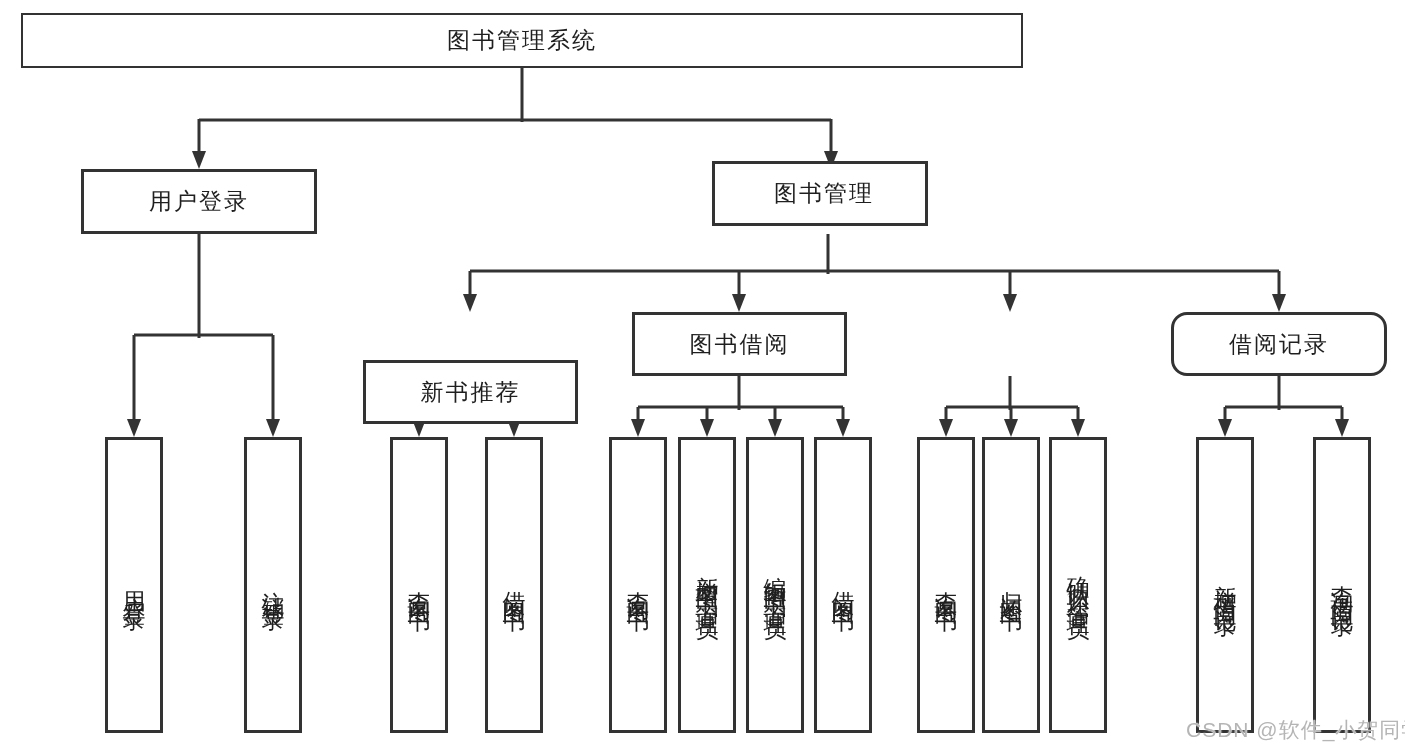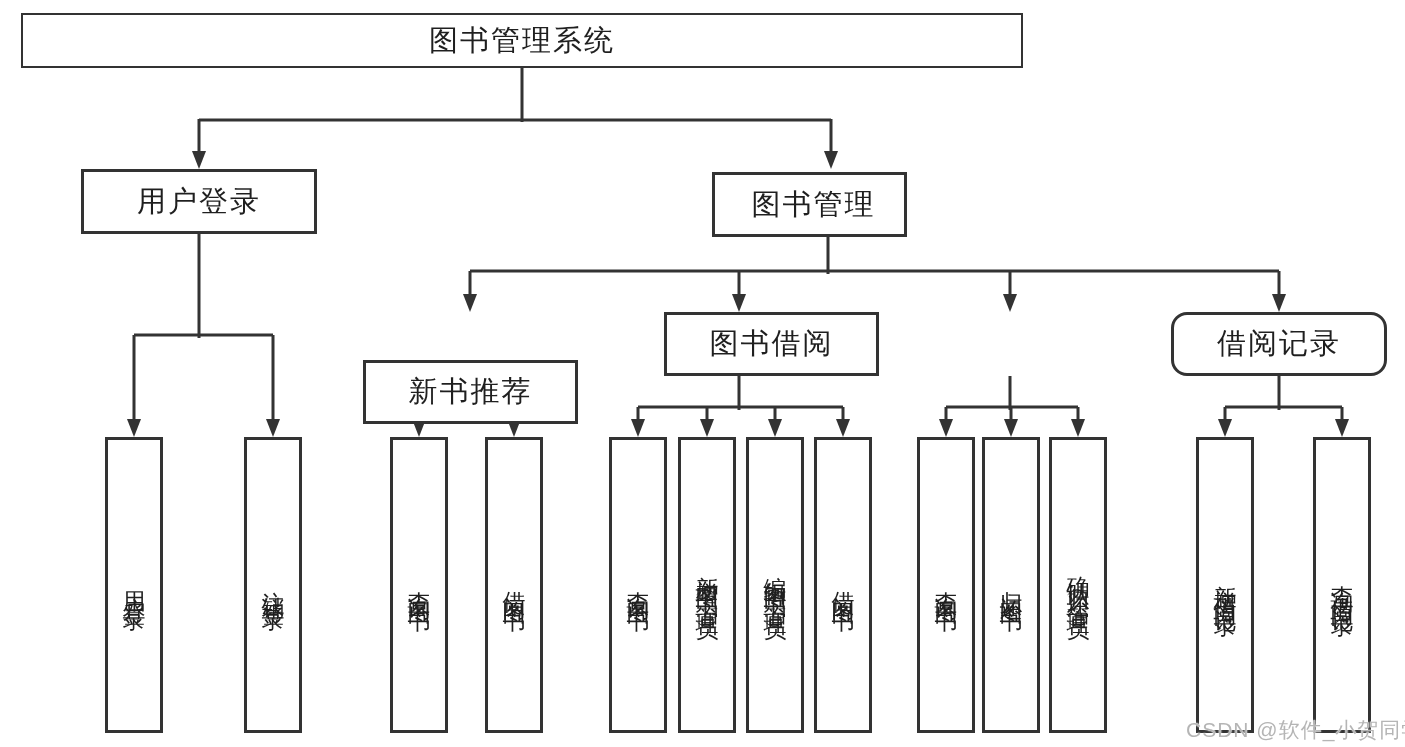--- a/index.html
+++ b/index.html
@@ -28,21 +28,21 @@
     border: 3px solid #333333;
     background: #ffffff;
     display: flex;
     align-items: center;
     justify-content: center;
     z-index: 1;
     color: #1f1f1f;
   }
   .box.root { border-width: 2px; }
   .hlabel {
-    font-size: 29px;
+    font-size: 23px;
     letter-spacing: 2px;
     white-space: nowrap;
     color: #1f1f1f;
   }
   .vtext {
     writing-mode: vertical-rl;
     text-orientation: mixed;
     font-size: 23px;
     letter-spacing: 6px;
     line-height: 1;
@@ -107,28 +107,28 @@
     </g>
   </svg>
 
   <div class="box root" style="left:21px; top:13px; width:1002px; height:55px;">
     <span class="hlabel">图书管理系统</span>
   </div>
 
   <div class="box" style="left:81px; top:169px; width:236px; height:65px;">
     <span class="hlabel">用户登录</span>
   </div>
-  <div class="box" style="left:712px; top:172px; width:195px; height:65px;padding-left:8px;">
+  <div class="box" style="left:712px; top:161px; width:216px; height:65px;padding-left:8px;">
     <span class="hlabel">图书管理</span>
   </div>
 
   <div class="box" style="left:363px; top:312px; width:215px; height:64px;margin-top:48px;">
     <span class="hlabel">新书推荐</span>
   </div>
-  <div class="box" style="left:664px; top:312px; width:215px; height:64px;">
+  <div class="box" style="left:632px; top:312px; width:215px; height:64px;">
     <span class="hlabel">图书借阅</span>
   </div>
   <div class="box" style="left:1171px; top:312px; width:216px; height:64px;border-radius:16px;">
     <span class="hlabel">借阅记录</span>
   </div>
 
   <div class="box" style="left:105px; top:437px; width:58px; height:296px;">
     <span class="vtext">用户登录</span>
   </div>
   <div class="box" style="left:244px; top:437px; width:58px; height:296px;">

